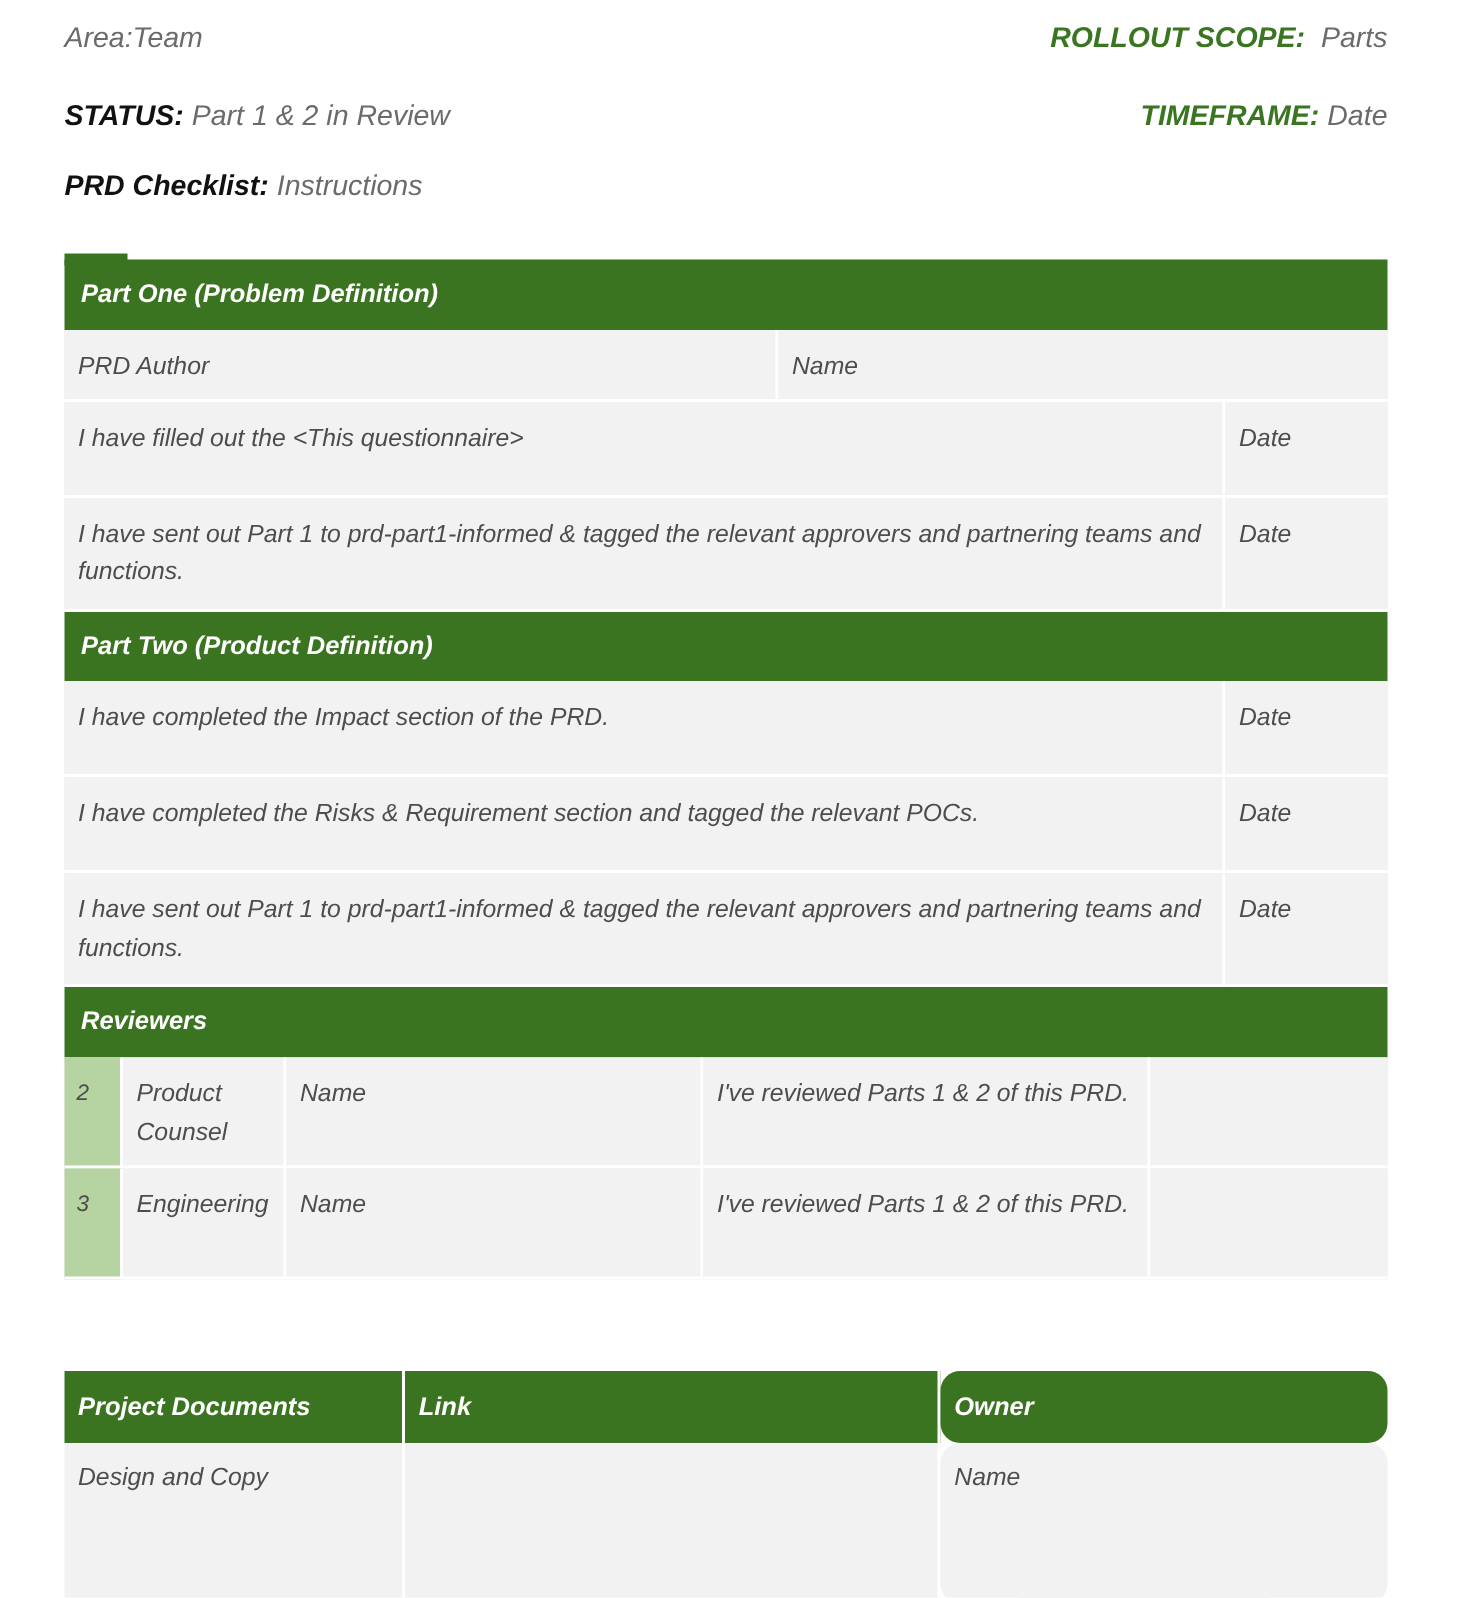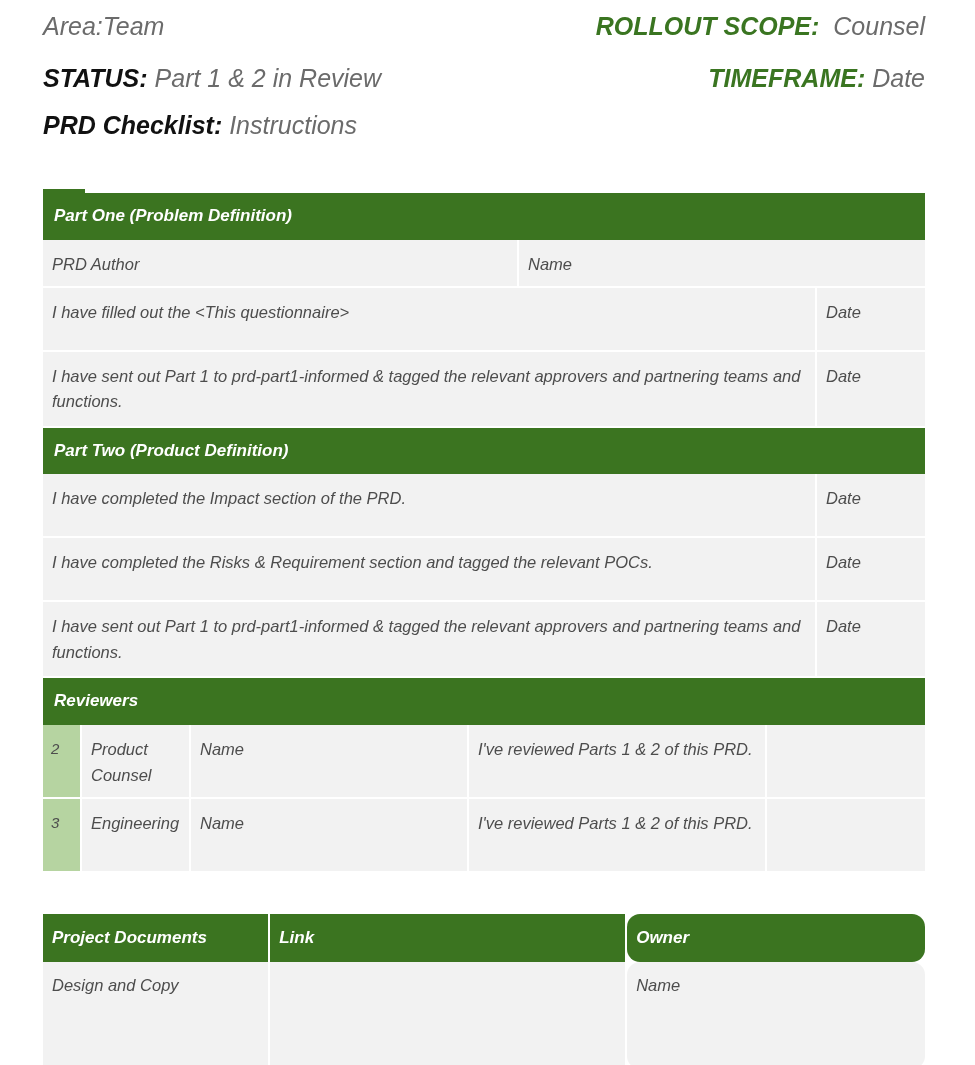--- a/index.html
+++ b/index.html
@@ -20,21 +20,21 @@
     padding: 0 50px 0 43px;
   }
   .meta-row {
     display: flex;
     align-items: baseline;
     justify-content: space-between;
     height: 54px;
   }
   .meta-left, .meta-right {
     white-space: nowrap;
-    font-size: 25px;
+    font-size: 19px;
     font-style: italic;
   }
   .meta-right { text-align: right; }
 
   .lbl-green {
     color: #3a7521;
     font-weight: bold;
     font-style: italic;
   }
   .lbl-black {
@@ -56,21 +56,20 @@
   .meta-row.r1 { height: 52px; align-items: center; }
   .meta-row.r2 { height: 52px; align-items: center; }
   .meta-row.r3 { height: 42px; align-items: center; }
 
   
   .sheet {
     position: absolute;
     left: 43px;
     top: 173px;
     width: 882px;
-    margin-top: 20px;
   }
 
   .nub {
     position: absolute;
     left: 0;
     top: -4px;
     width: 42px;
     height: 8px;
     background: #3b7420;
   }
@@ -169,21 +168,21 @@
 </head>
 <body>
 
 <div class="meta">
 
   <div class="meta-row r1">
     <div class="meta-left">
       <span class="val-gray-plain">Area:Team</span>
     </div>
     <div class="meta-right">
-      <span class="lbl-green">ROLLOUT SCOPE:</span><span>&nbsp; </span><span class="val-gray">Counsel</span>
+      <span class="lbl-green">ROLLOUT SCOPE:</span><span>&nbsp; </span><span class="val-gray">Parts</span>
     </div>
   </div>
 
   <div class="meta-row r2">
     <div class="meta-left">
       <span class="lbl-black">STATUS:</span><span> </span><span class="val-gray">Part 1 &amp; 2 in Review</span>
     </div>
     <div class="meta-right">
       <span class="lbl-green">TIMEFRAME:</span><span> </span><span class="val-gray">Date</span>
     </div>

